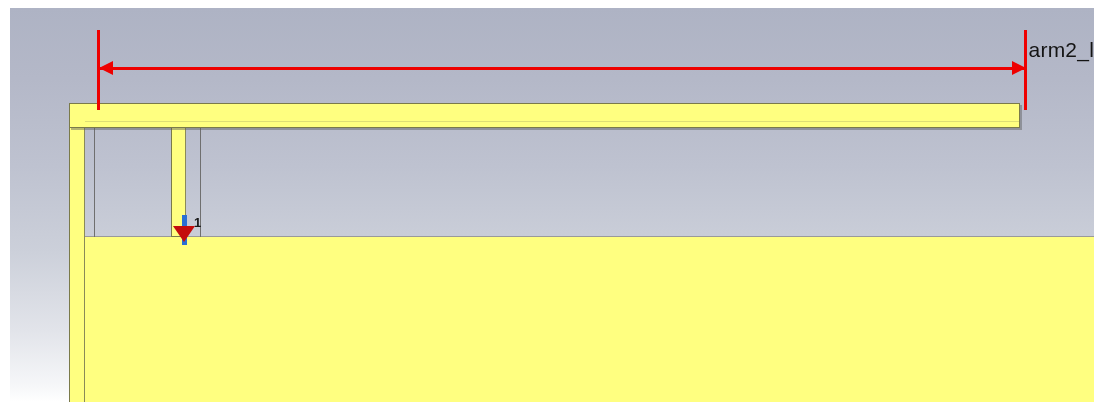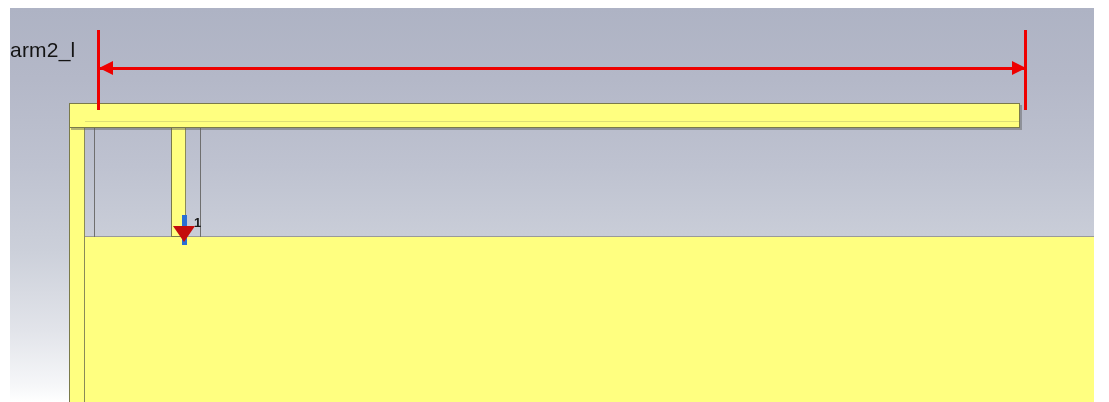--- a/index.html
+++ b/index.html
@@ -151,21 +151,21 @@
   #arrow-right {
     left: 1002px;
     border-left: 14px solid #ee0000;
   }
 
   #dim-label {
     position: absolute;
     left: 0;
     top: 30px;
     width: 1084px;
-    text-align: left;
+    text-align: right;
     font-size: 21px;
     color: #141414;
     letter-spacing: 0.2px;
     white-space: nowrap;
   }
 
   
   #marker {
     position: absolute;
     left: 163px;

